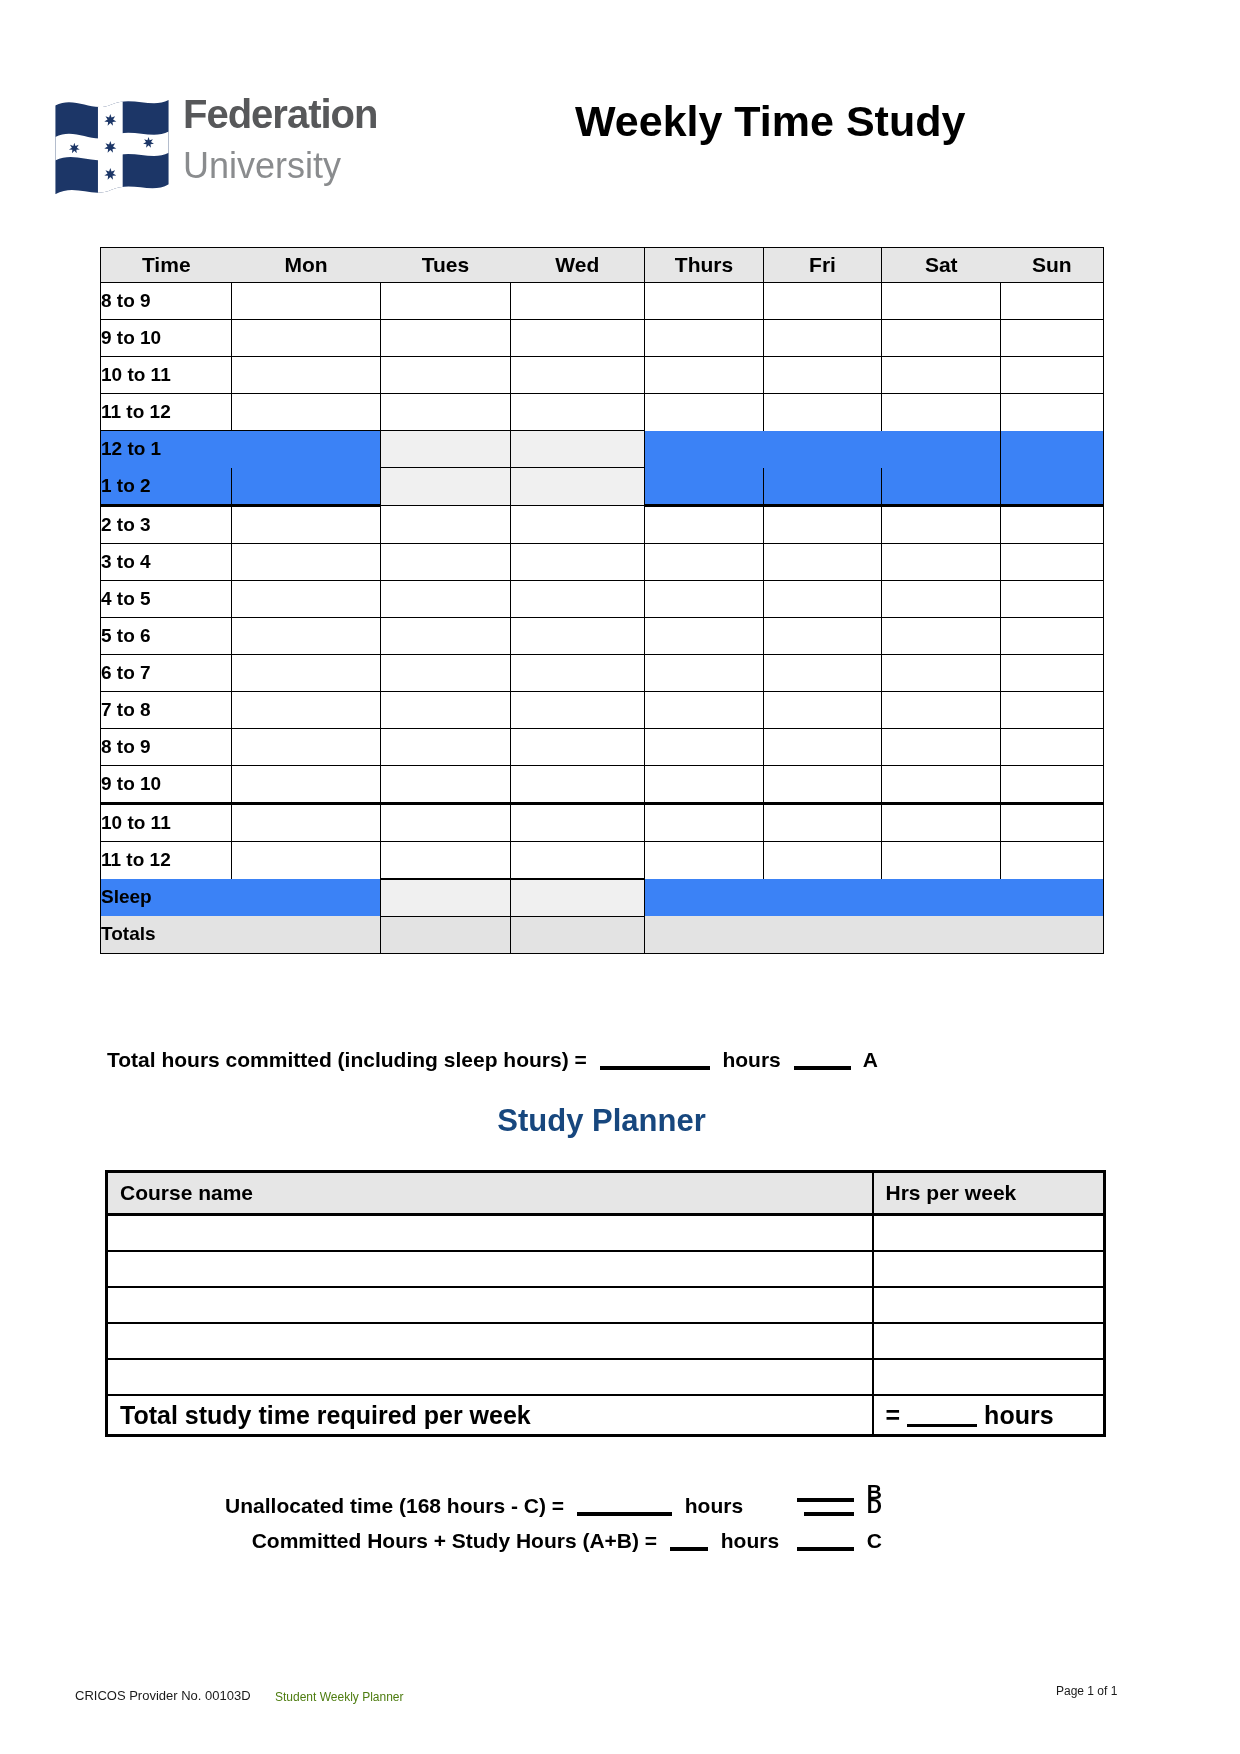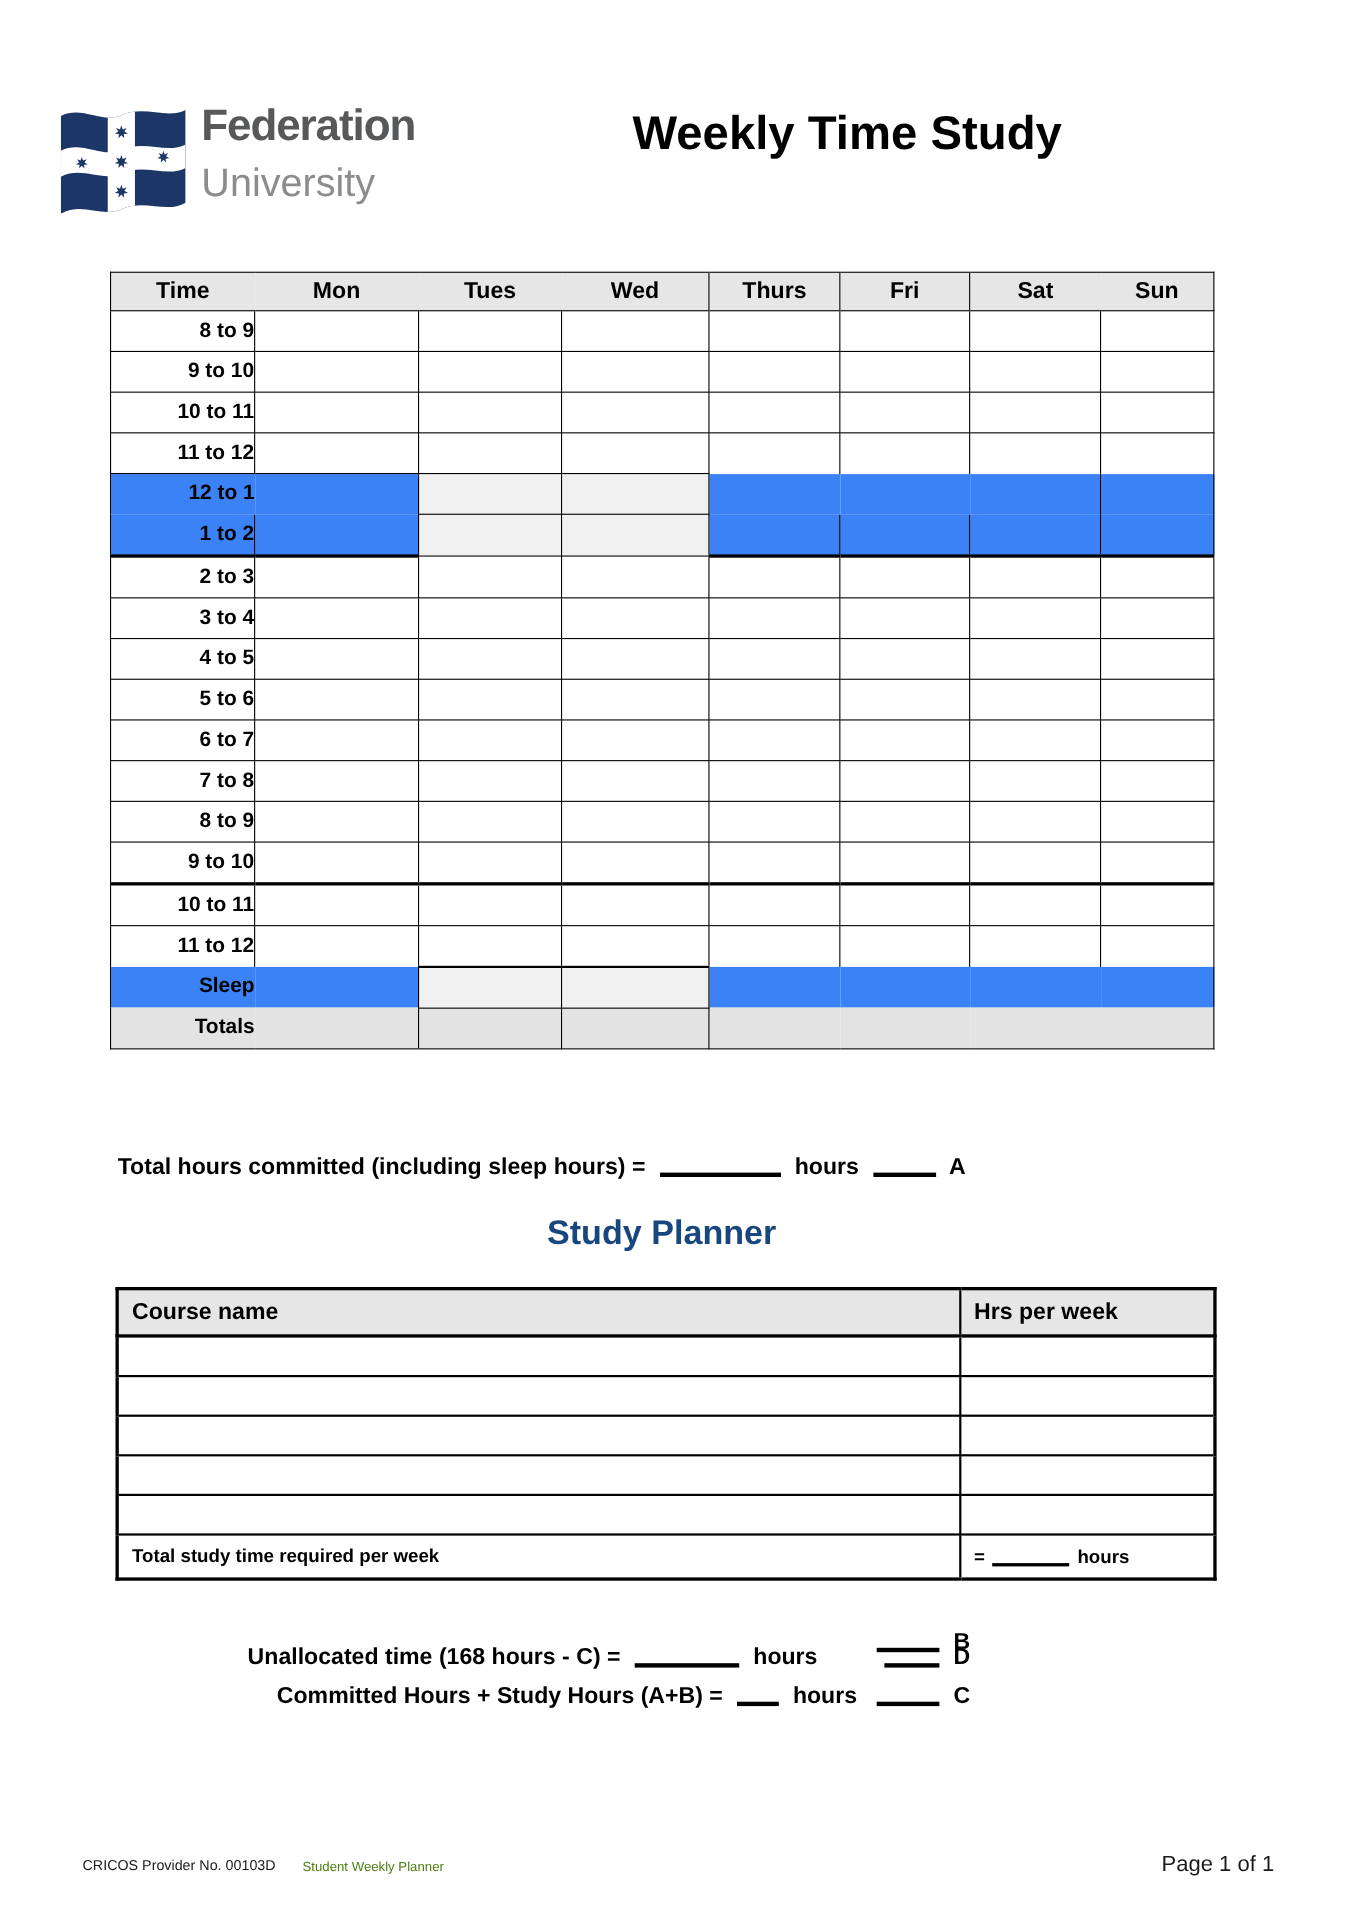--- a/index.html
+++ b/index.html
@@ -16,21 +16,21 @@
 
   
   table.tt{position:absolute;left:100px;top:247px;border-collapse:collapse;table-layout:fixed;}
   .tt th,.tt td{padding:0;vertical-align:middle;}
   .tt th{background:#e6e6e6;height:34px;font-size:21px;font-weight:bold;text-align:center;
          border-top:1px solid #000;border-bottom:1px solid #000;}
   .tt th.c0{border-left:1px solid #000;}
   .tt th.c7{border-right:1px solid #000;}
   .tt th.hsep{border-left:1px solid #000;}
   .tt td{height:36px;background:#fff;}
-  .tt td.lbl{font-weight:bold;font-size:19px;text-align:right;}
+  .tt td.lbl{font-weight:bold;font-size:19px;text-align:left;}
   .tt tr.v-normal td{border:1px solid #000;}
   .tt tr.v-thick td{border-bottom:3px solid #000;}
   .tt tr.v-part td.c4,.tt tr.v-part td.c5,.tt tr.v-part td.c6,.tt tr.v-part td.c7{border-bottom:none;}
   .tt tr.v-part2 td{border-bottom:none;}
   .tt tr.v-part2 td.c2,.tt tr.v-part2 td.c3{border-bottom:2px solid #000;}
   .tt tr.v-shaded td{border:0;background:#3b82f6;}
   .tt tr.v-shaded td.c0{border-left:1px solid #000;}
   .tt tr.v-shaded td.c7{border-right:1px solid #000;}
   .tt tr.v-shaded td.c2,.tt tr.v-shaded td.c3{border:1px solid #000;background:#f0f0f0;}
   .tt tr.v-s12 td.c7{border-left:1px solid #000;}
@@ -46,31 +46,31 @@
   .gap55{margin-left:55px;} .gap12{margin-left:12px;}
 
   .sp-heading{position:absolute;left:100px;top:1103px;width:1003px;text-align:center;
               font-size:31px;font-weight:bold;color:#17477e;}
 
   
   table.sp{position:absolute;left:105px;top:1170px;border-collapse:collapse;table-layout:fixed;}
   .sp th,.sp td{border:2px solid #000;padding:0 0 0 12px;text-align:left;vertical-align:middle;}
   .sp th{background:#e6e6e6;height:40px;font-size:21px;font-weight:bold;border-bottom:3px solid #000;border-top:3px solid #000;}
   .sp th.first{border-left:3px solid #000;} .sp th.last{border-right:3px solid #000;}
-  .sp td{height:34px;background:#fff;font-size:17px;}
+  .sp td{height:34px;background:#fff;font-size:25px;}
   .sp td.first{border-left:3px solid #000;} .sp td.last{border-right:3px solid #000;}
   .sp tr.total td{height:38px;font-weight:bold;border-bottom:3px solid #000;}
   .sp tr.total .bl{border-bottom-width:3px;height:16px;}
 
   .right-line{position:absolute;left:100px;width:782px;text-align:right;font-size:21px;font-weight:bold;white-space:nowrap;}
 
   
   .footer-left{position:absolute;left:75px;top:1688px;font-size:13px;color:#1a1a1a;}
   .footer-center{position:absolute;left:275px;top:1690px;font-size:12px;color:#4d7c0f;}
-  .footer-right{position:absolute;left:1056px;top:1684px;font-size:20px;color:#1a1a1a;}
+  .footer-right{position:absolute;left:1056px;top:1684px;font-size:12px;color:#1a1a1a;}
 </style>
 </head>
 <body>
 
 <div class="page">
 
   <div class="logo">
     <svg width="118" height="108" viewBox="0 0 105 96">
       <defs>
         <path id="star7" d="M0,-5.5 L1.09,-2.25 L4.3,-3.43 L2.44,-0.56 L5.36,1.22 L1.95,1.56 L2.39,4.96 L0,2.5 L-2.39,4.96 L-1.95,1.56 L-5.36,1.22 L-2.44,-0.56 L-4.3,-3.43 L-1.09,-2.25 Z"></path>

